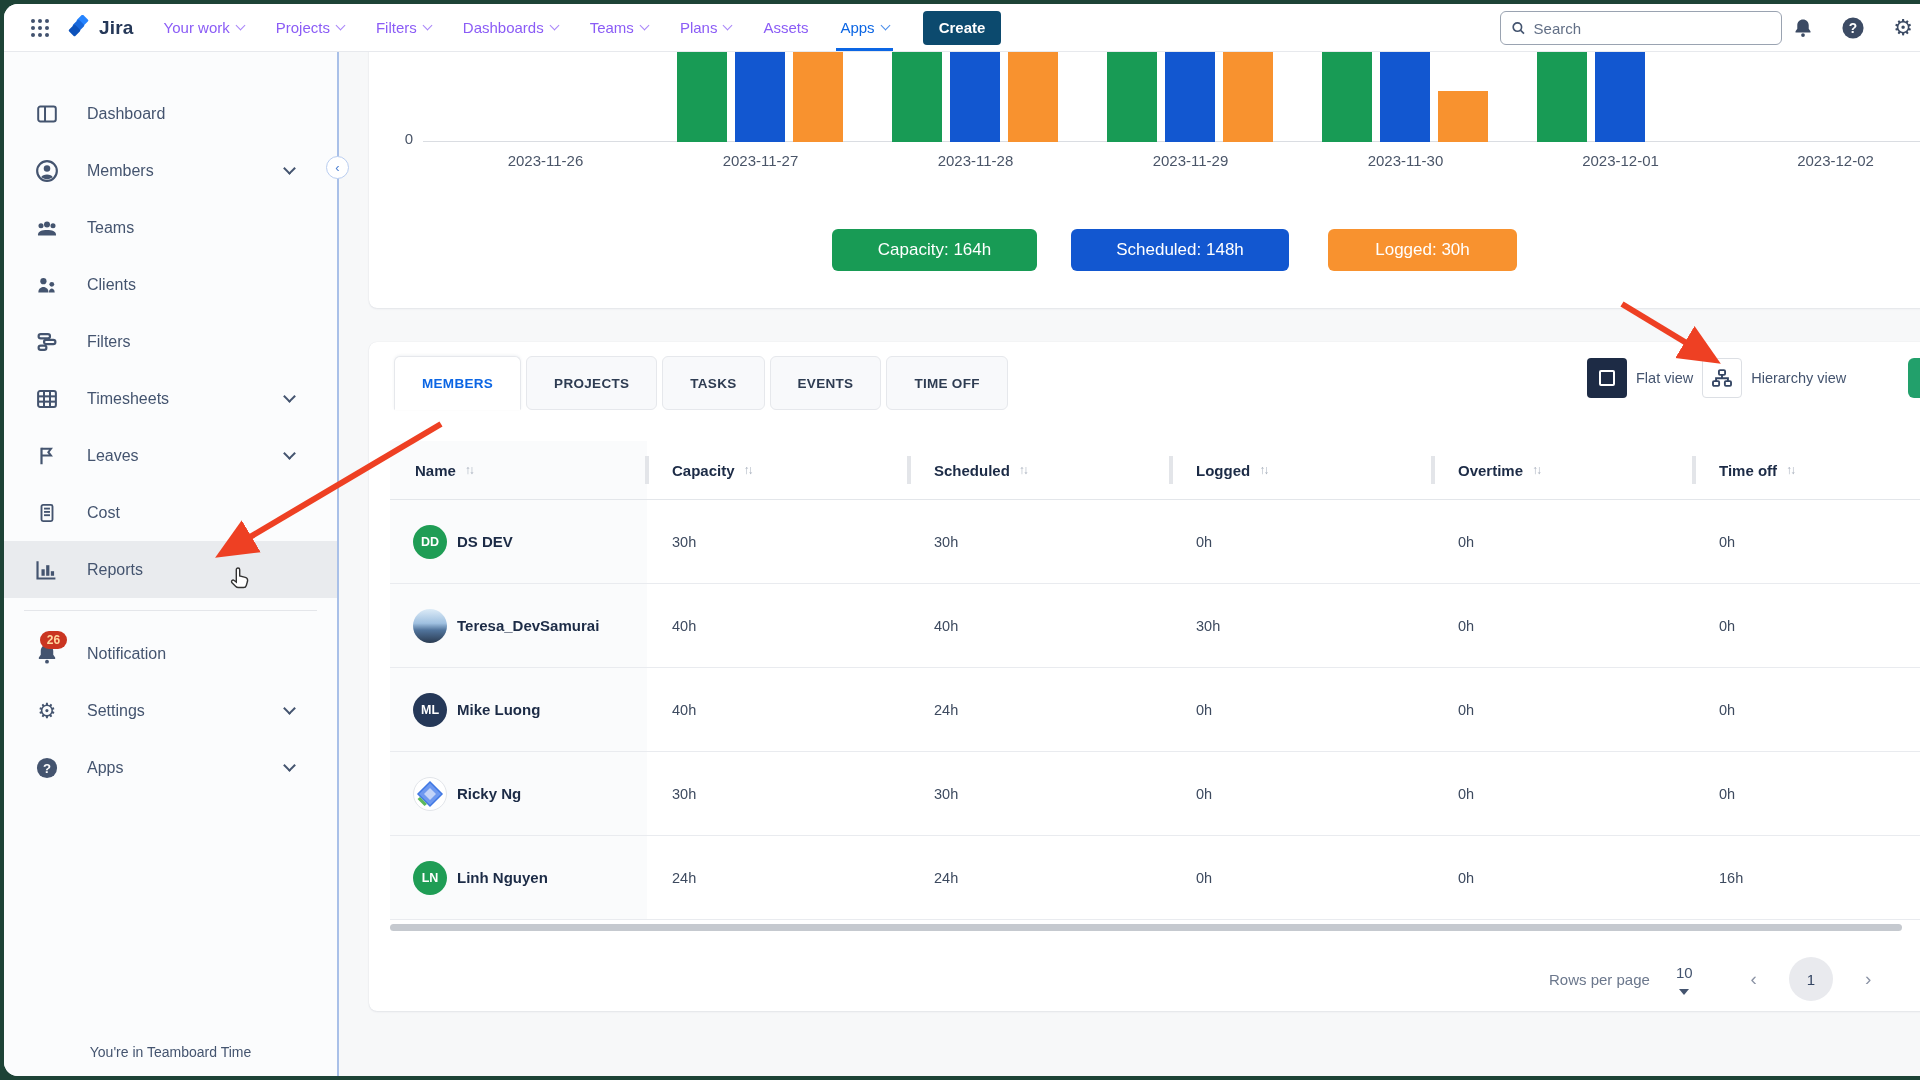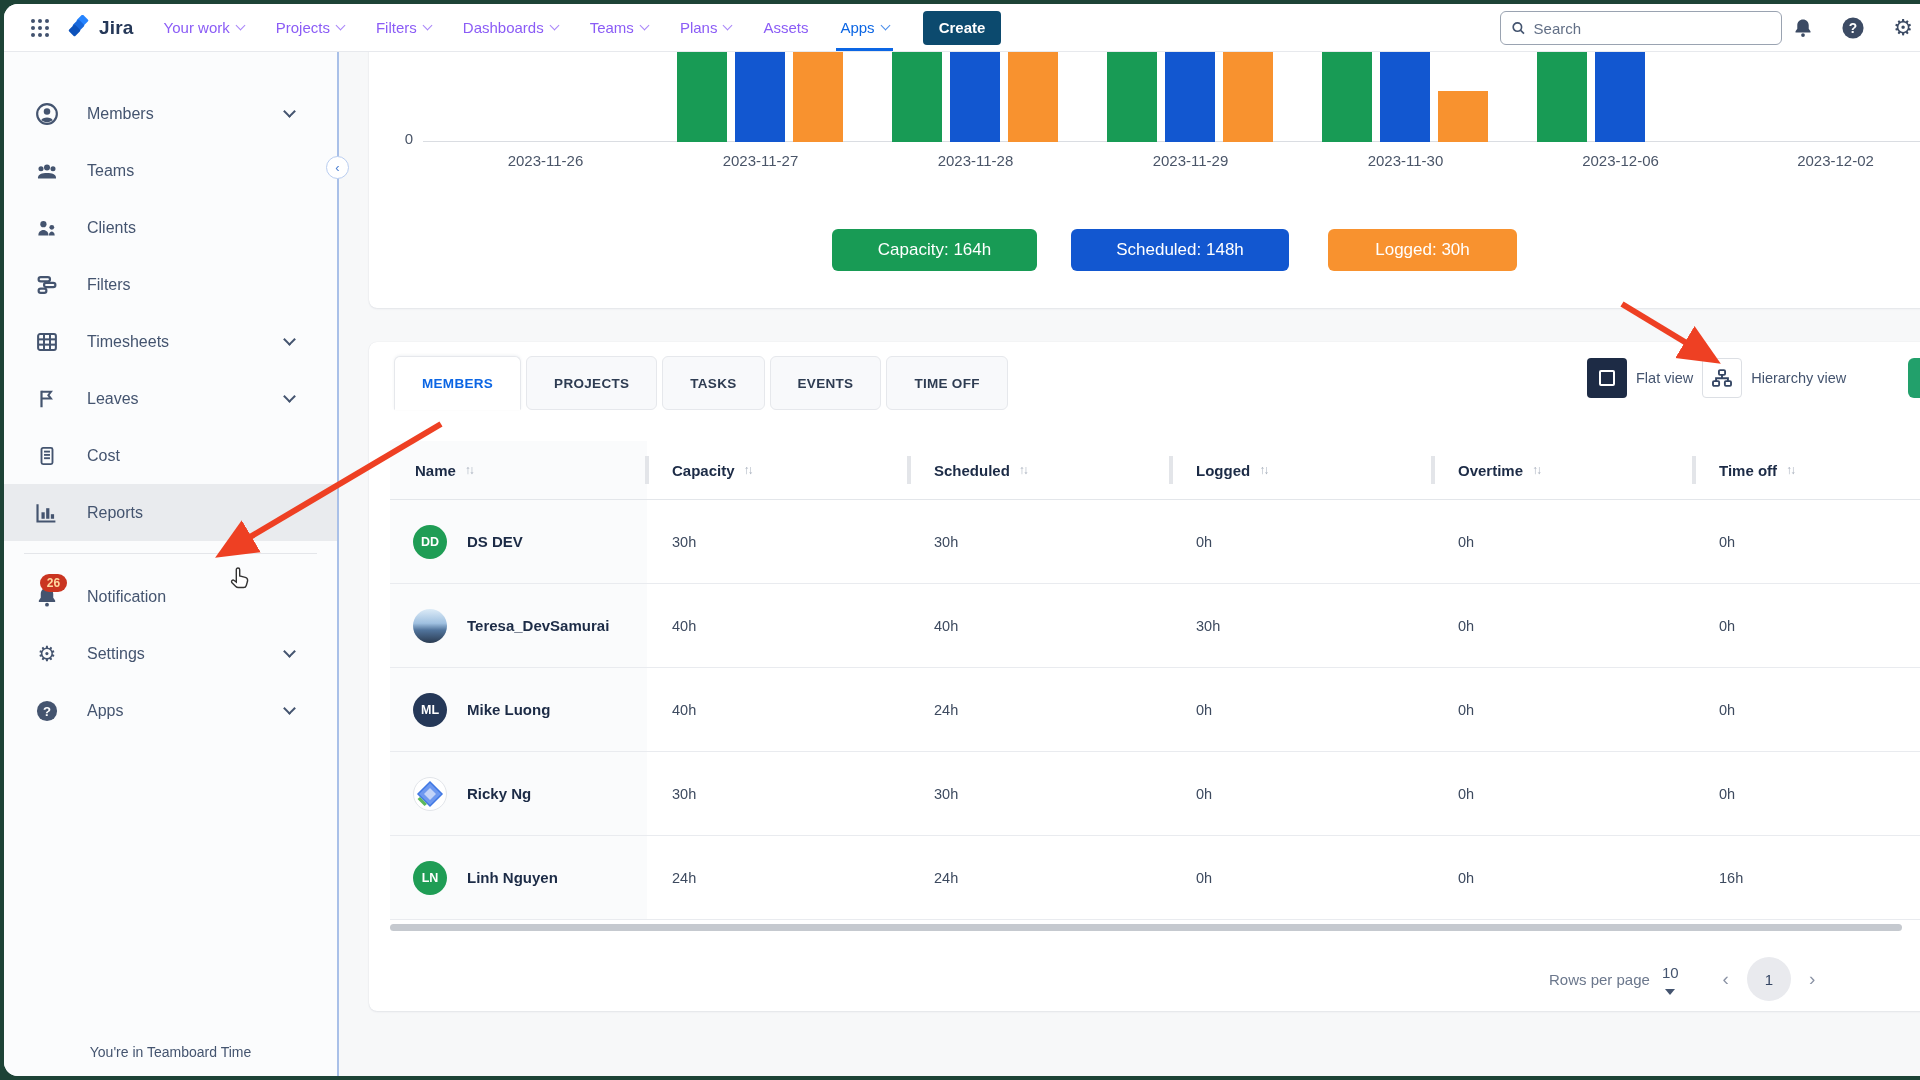--- a/index.html
+++ b/index.html
@@ -90,27 +90,27 @@
 
   
   .tbl { position:absolute; left:21px; top:99px; right:0; --cols:257px 262px 262px 262px 261px 300px; }
   .thead { display:grid; grid-template-columns:var(--cols); height:59px; border-bottom:1px solid #e3e6ea; }
   .th { position:relative; display:flex; align-items:center; padding-left:25px; font-size:15px; font-weight:700; color:#1c2b46; }
   .th:first-child { background:#fafbfc; }
   .th:not(:first-child)::before { content:""; position:absolute; left:-2px; top:15px; width:4px; height:28px; background:#e3e5e9; }
   .sort { margin-left:9px; font-size:12px; color:#a8b0bd; letter-spacing:-2px; cursor:pointer; }
   .row { display:grid; grid-template-columns:var(--cols); height:84px; border-bottom:1px solid #e9ebef; background:#fff; cursor:pointer; }
   .td { display:flex; align-items:center; padding-left:25px; font-size:14.5px; color:#3d4a5f; }
-  .td-name { background:#fafbfc; padding-left:23px; gap:20px; font-weight:700; color:#1c2b46; font-size:15px; }
+  .td-name { background:#fafbfc; padding-left:23px; gap:10px; font-weight:700; color:#1c2b46; font-size:15px; }
   .avatar { width:34px; height:34px; border-radius:50%; flex:0 0 34px; display:flex; align-items:center;
     justify-content:center; font-size:12.5px; font-weight:700; color:#fff; overflow:hidden; }
   .av-photo { background:linear-gradient(180deg,#dcebf7 0%,#9fc0e0 42%,#51749c 62%,#2b3c52 100%); }
   .av-logo { background:#fff; border:1px solid #e2e5ea; }
   .hscroll { position:absolute; left:21px; top:582px; width:1512px; height:7px; background:#c5c9cf; border-radius:4px; cursor:pointer; }
-  .pagination { position:absolute; left:1180px; top:615px; height:44px; display:flex; align-items:center; gap:12px; }
+  .pagination { position:absolute; left:1180px; top:615px; height:44px; display:flex; align-items:center; gap:26px; }
   .pg-label { font-size:15px; color:#6b778c; }
   .pg-value { font-size:15px; color:#44546f; display:flex; align-items:center; gap:6px; cursor:pointer;flex-direction:column; }
   .pg-caret { width:0; height:0; border-left:5px solid transparent; border-right:5px solid transparent;
     border-top:6px solid #44546f; margin-top:2px; }
   .pg-prev,.pg-next { font-size:19px; color:#8b93a5; cursor:pointer; padding:0 6px; }
   .pg-prev { margin-left:26px; }
   .pg-page { width:44px; height:44px; border-radius:50%; background:#e9eaee; color:#344563; font-size:15px;
     display:flex; align-items:center; justify-content:center; cursor:pointer; }
 
   .overlay { position:absolute; left:0; top:0; width:1920px; height:1080px; pointer-events:none; z-index:50; }
@@ -187,20 +187,30 @@
             <circle cx="10" cy="10" r="8.8" fill="#3c4b64"></circle>
             <text x="10" y="14.2" text-anchor="middle" font-size="11.5" font-weight="bold" fill="#fff" font-family="Liberation Sans, sans-serif">?</text>
           </svg>
       </span>
       <span class="nav-ic gear-glyph">⚙</span>
     </div>
   </div>
 
   <div class="sidebar">
     <div class="side-list">
+      <div class="side-item">
+          <span class="side-ic">
+            <svg class="block" width="22" height="22" viewBox="0 0 20 20" fill="none" stroke="currentColor" stroke-width="1.8">
+              <rect x="2" y="3.2" width="16" height="13.6" rx="2"></rect>
+              <line x1="8.2" y1="3.2" x2="8.2" y2="16.8"></line>
+            </svg>
+          </span>
+          <span class="side-label">Dashboard</span>
+
+        </div>
         <div class="side-item">
           <span class="side-ic">
             <svg class="block" width="24" height="24" viewBox="0 0 20 20">
               <circle cx="10" cy="10" r="8.2" fill="none" stroke="currentColor" stroke-width="1.8"></circle>
               <circle cx="10" cy="8" r="2.7" fill="currentColor"></circle>
               <path d="M5.2 15.2c1-3 8.6-3 9.6 0a8.2 8.2 0 0 1-9.6 0z" fill="currentColor"></path>
             </svg>
           </span>
           <span class="side-label">Members</span>
           <span class="side-chev"></span>
@@ -367,21 +377,21 @@
             <div class="bar" style="height: 0px; background: rgb(18, 87, 208); visibility: hidden;"></div>
             <div class="bar" style="height: 0px; background: rgb(248, 146, 47); visibility: hidden;"></div>
           </div>
         </div>
       <div class="x-labels">
         <div class="x-label">2023-11-26</div>
           <div class="x-label">2023-11-27</div>
           <div class="x-label">2023-11-28</div>
           <div class="x-label">2023-11-29</div>
           <div class="x-label">2023-11-30</div>
-          <div class="x-label">2023-12-06</div>
+          <div class="x-label">2023-12-01</div>
           <div class="x-label">2023-12-02</div>
       </div>
       <div class="legend-row">
         <div class="legend-pill" style="background: rgb(24, 155, 85);">Capacity: 164h</div>
           <div class="legend-pill" style="background: rgb(18, 87, 208);">Scheduled: 148h</div>
           <div class="legend-pill" style="background: rgb(248, 146, 47);">Logged: 30h</div>
       </div>
     </div>
 
     <div class="card card2">

